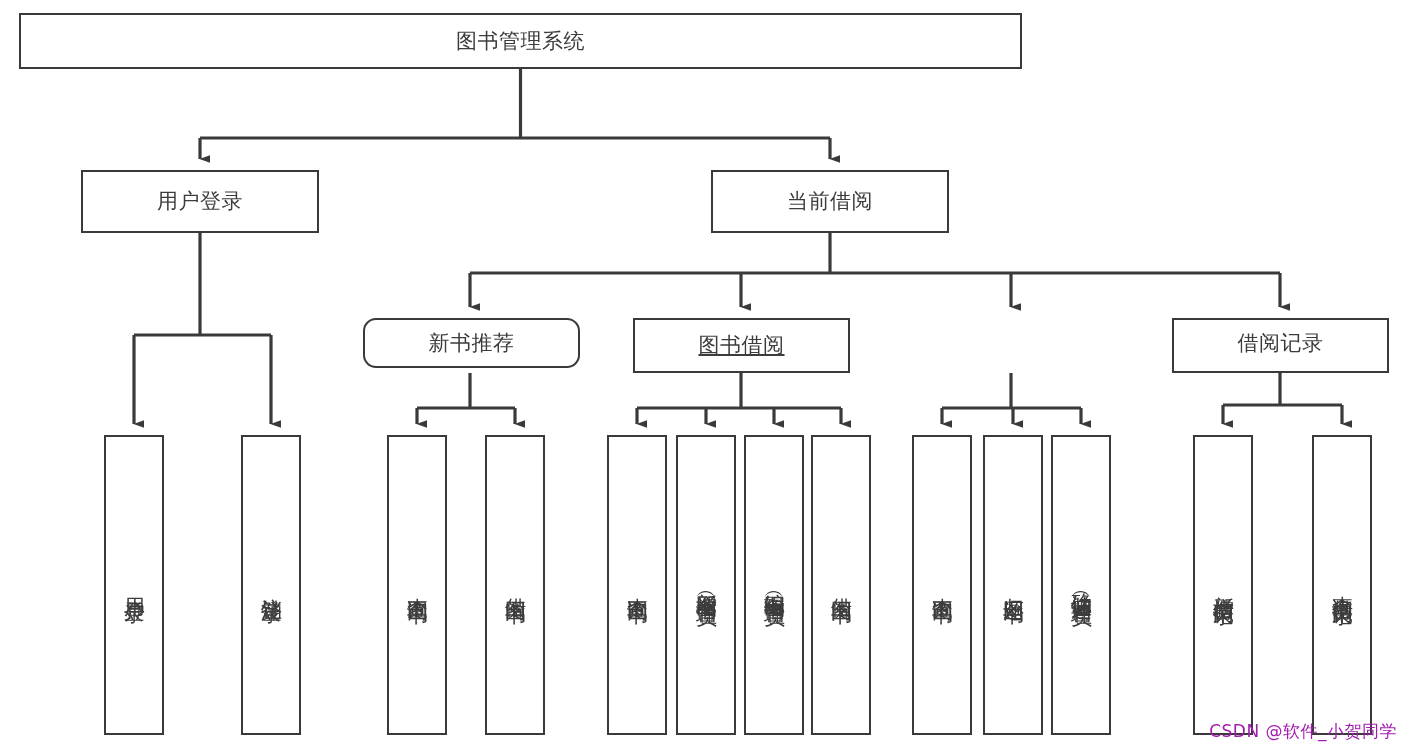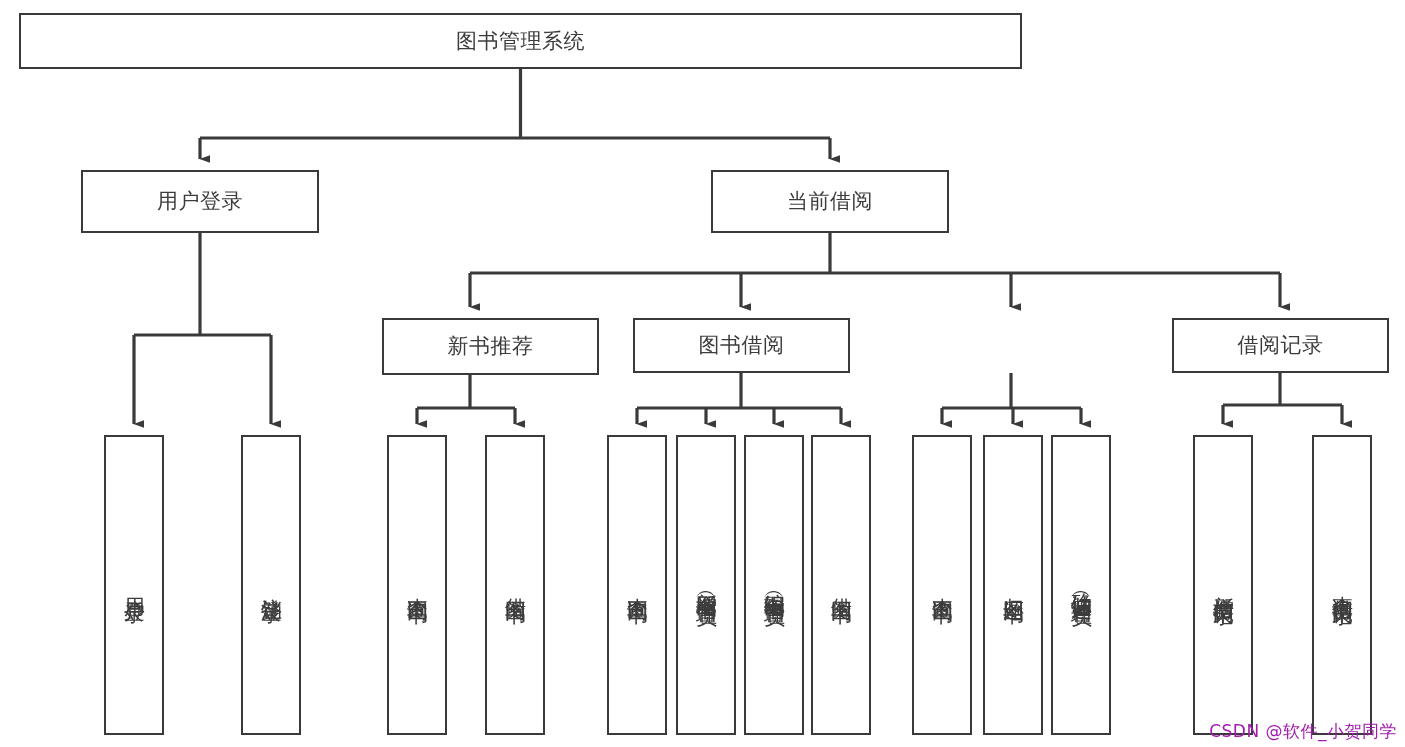--- a/index.html
+++ b/index.html
@@ -132,30 +132,30 @@
   </div>
 
   <div class="node horiz" style="left:81px; top:170px; width:238px; height:63px;">
     <span class="label">用户登录</span>
   </div>
 
   <div class="node horiz" style="left:711px; top:170px; width:238px; height:63px;">
     <span class="label">当前借阅</span>
   </div>
 
-  <div class="node horiz" style="left:382px; top:318px; width:217px; height:57px;">
+  <div class="node horiz" style="left:363px; top:318px; width:217px; height:50px;border-radius:13px;">
     <span class="label">新书推荐</span>
   </div>
 
-  <div class="node horiz" style="left:633px; top:318px; width:217px; height:55px;">
+  <div class="node horiz" style="left:633px; top:318px; width:217px; height:55px;text-decoration:underline;">
     <span class="label">图书借阅</span>
   </div>
 
 
-  <div class="node horiz" style="left:1172px; top:318px; width:217px; height:55px;">
+  <div class="node horiz" style="left:1172px; top:318px; width:217px; height:55px;font-family:Liberation Mono, monospace;">
     <span class="label">借阅记录</span>
   </div>
 
   <div class="node vert" style="left:104px; top:435px; width:60px; height:300px;">
     <span class="label">用户登录</span>
   </div>
 
   <div class="node vert" style="left:241px; top:435px; width:60px; height:300px;">
     <span class="label">注销登录</span>
   </div>

